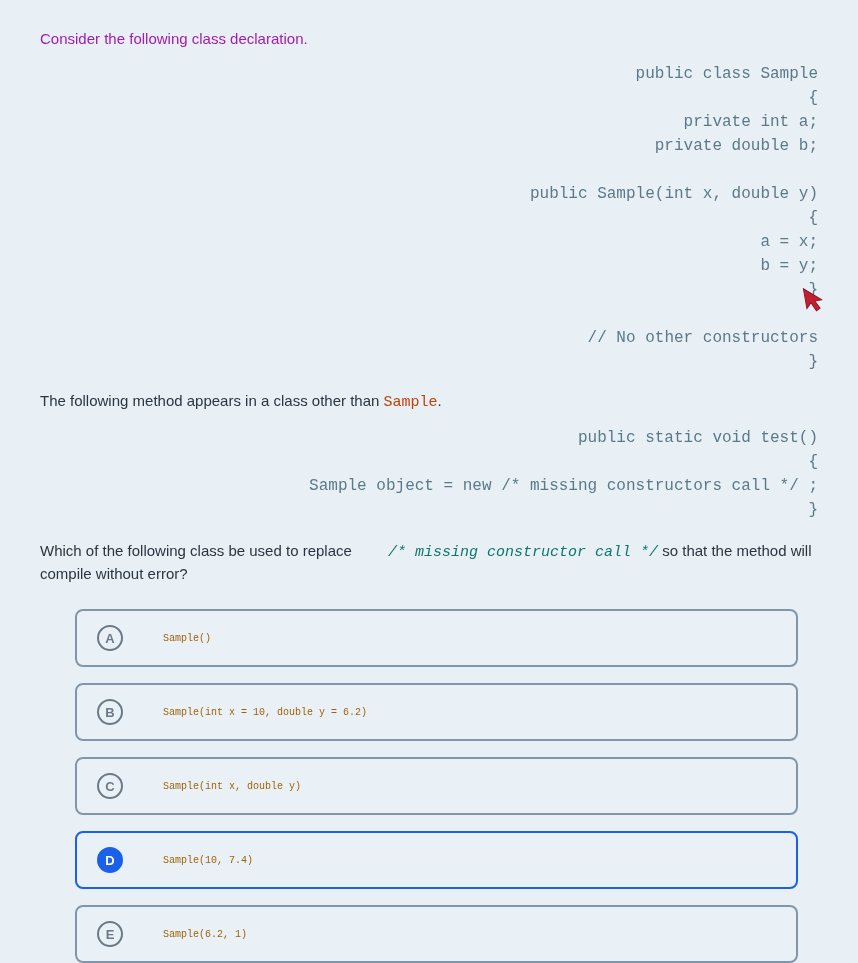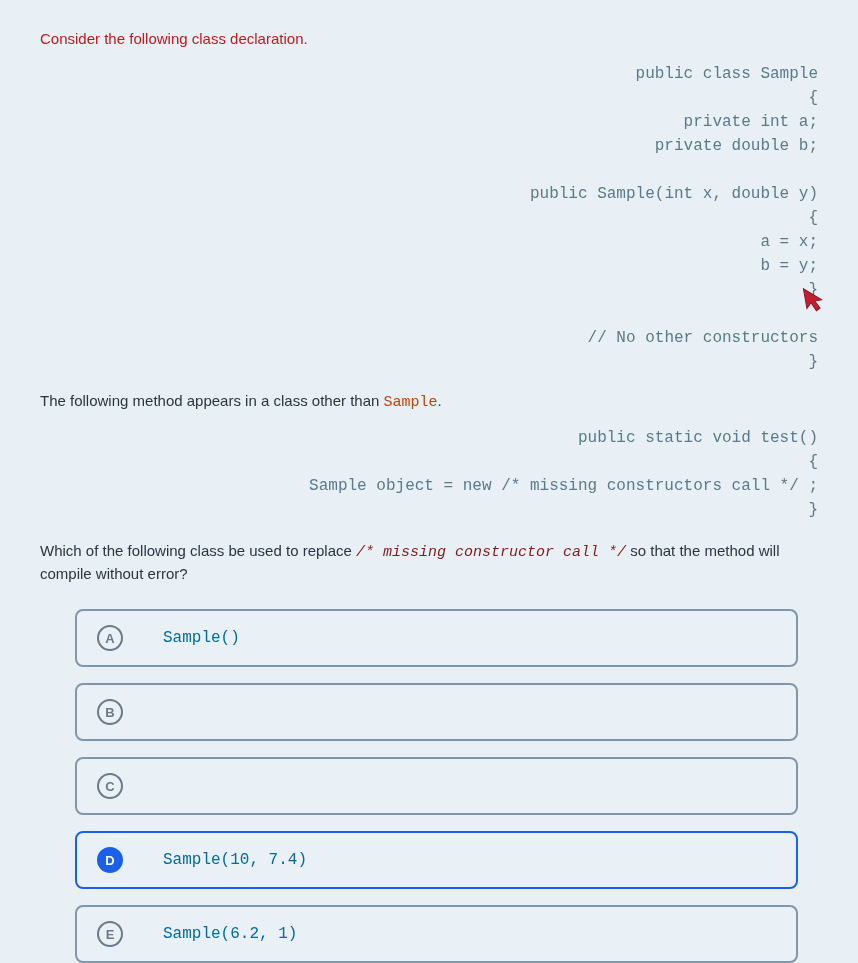--- a/index.html
+++ b/index.html
@@ -8,21 +8,21 @@
       font-family: Arial, sans-serif;
       width: 858px;
       height: 963px;
       padding: 30px 40px;
       color: #333;
       position: relative;
       overflow: hidden;
     }
     .intro-text {
       font-size: 15px;
-      color: #b91c1c;
+      color: #a21caf;
       margin-bottom: 15px;
     }
     .code-block {
       font-family: 'Courier New', monospace;
       font-size: 16px;
       color: #5a7a8a;
       white-space: pre;
       margin-left: 30px;
       margin-bottom: 18px;
       line-height: 1.5;
@@ -41,21 +41,22 @@
     .question-text {
       font-size: 15px;
       color: #2a3540;
       margin-bottom: 25px;
       margin-top: 10px;
       line-height: 1.4;
     }
     .italic-code {
       font-family: 'Courier New', monospace;
       font-style: italic;
-      color: #7f1d1d;
+      color: #0f766e;
+      margin-left: 32px;
     }
     .options {
       padding-left: 35px;
       padding-right: 20px;
     }
     .option {
       border: 2px solid #8296ab;
       border-radius: 8px;
       padding: 14px 20px;
       margin-bottom: 16px;
@@ -82,22 +83,22 @@
       margin-right: 40px;
       flex-shrink: 0;
     }
     .option.selected .option-letter {
       background: #1a60e8;
       border-color: #1a60e8;
       color: #fff;
     }
     .option-text {
       font-family: 'Courier New', monospace;
-      font-size: 16px;
-      color: #0369a1;
+      font-size: 10px;
+      color: #a16207;
       text-align: right;
     }
     .cursor {
       position: absolute;
       right: 32px;
       top: 285px;
       color: #c02030;
       font-size: 26px;
       transform: rotate(-10deg);
     }
@@ -134,23 +135,25 @@
   <span>Which of the following class be used to replace </span><span class="italic-code">/* missing constructor call */</span><span> so that the method will compile without error?</span>
 </div>
 
 <div class="options">
   <div class="option">
     <div class="option-letter">A</div>
     <div class="option-text">Sample()</div>
   </div>
   <div class="option">
     <div class="option-letter">B</div>
+    <div class="option-text">Sample(int x = 10, double y = 6.2)</div>
   </div>
   <div class="option">
     <div class="option-letter">C</div>
+    <div class="option-text">Sample(int x, double y)</div>
   </div>
   <div class="option selected">
     <div class="option-letter">D</div>
     <div class="option-text">Sample(10, 7.4)</div>
   </div>
   <div class="option">
     <div class="option-letter">E</div>
     <div class="option-text">Sample(6.2, 1)</div>
   </div>
 </div>

